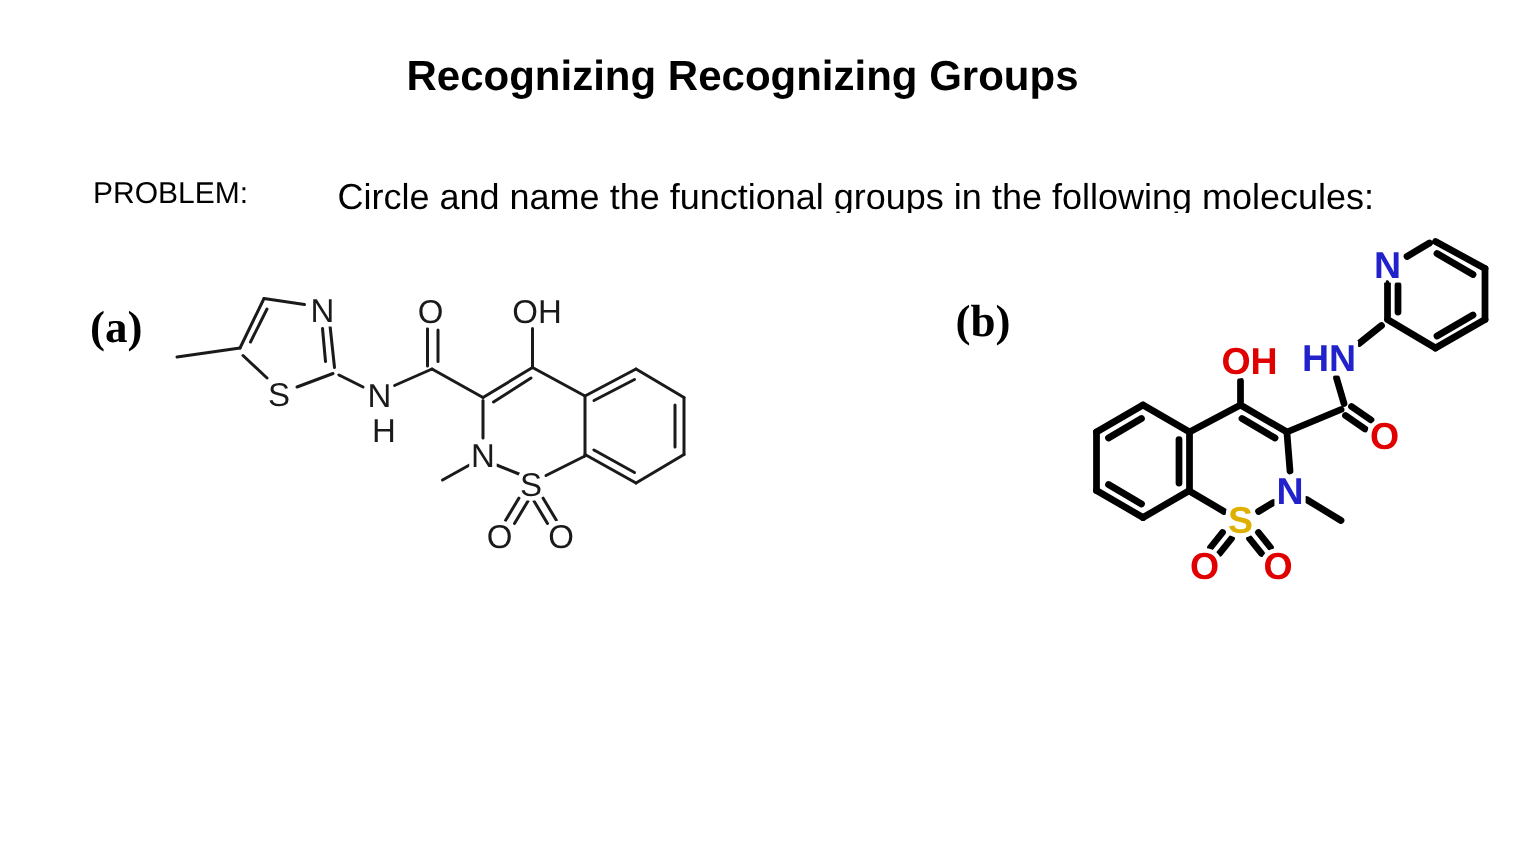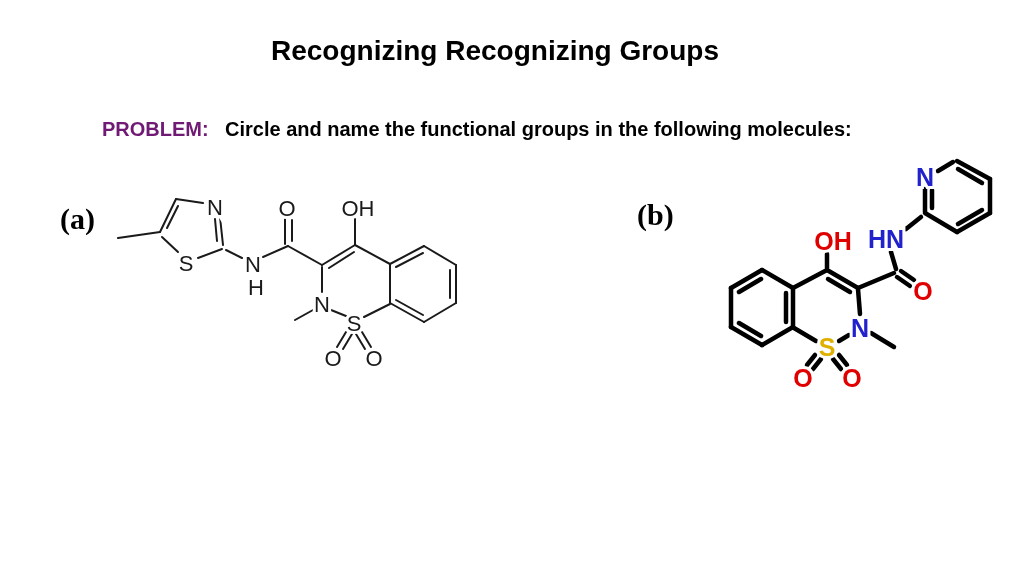--- a/index.html
+++ b/index.html
@@ -1,22 +1,22 @@
 <!DOCTYPE html>
 <html><head>
 <meta charset="utf-8">
 <style>
   html,body{margin:0;padding:0;background:#fff;}
   #page{position:relative;width:1024px;height:576px;background:#ffffff;overflow:hidden;
         font-family:"Liberation Sans",sans-serif;}
   #slide-title{position:absolute;top:35px;left:0;width:990px;text-align:center;
         font-size:28px;font-weight:bold;color:#000;letter-spacing:0px;}
   #problem-row{position:absolute;top:118px;left:0;width:1024px;height:24px;overflow:hidden;}
-  #problem-label{position:absolute;left:62px;top:0;font-size:20px;font-weight:bold;color:#701a75;margin-left:40px;}
-  #problem-text{position:absolute;left:225px;top:0;font-size:20px;color:#000;font-weight:bold;}
+  #problem-label{position:absolute;left:62px;top:0;font-size:20px;font-weight:normal;color:#000000;}
+  #problem-text{position:absolute;left:225px;top:0;font-size:24px;color:#000;}
   .mol-label{position:absolute;font-family:"Liberation Serif",serif;font-weight:bold;
         font-size:30px;color:#000;}
   #label-a{left:60px;top:202px;}
   #label-b{left:637px;top:198px;}
   #mol-canvas{position:absolute;left:0;top:0;}
   .atom-text{paint-order:stroke;stroke:#ffffff;stroke-width:6px;
         font-family:"Liberation Sans",sans-serif;}
 </style>
 </head>
 <body>

